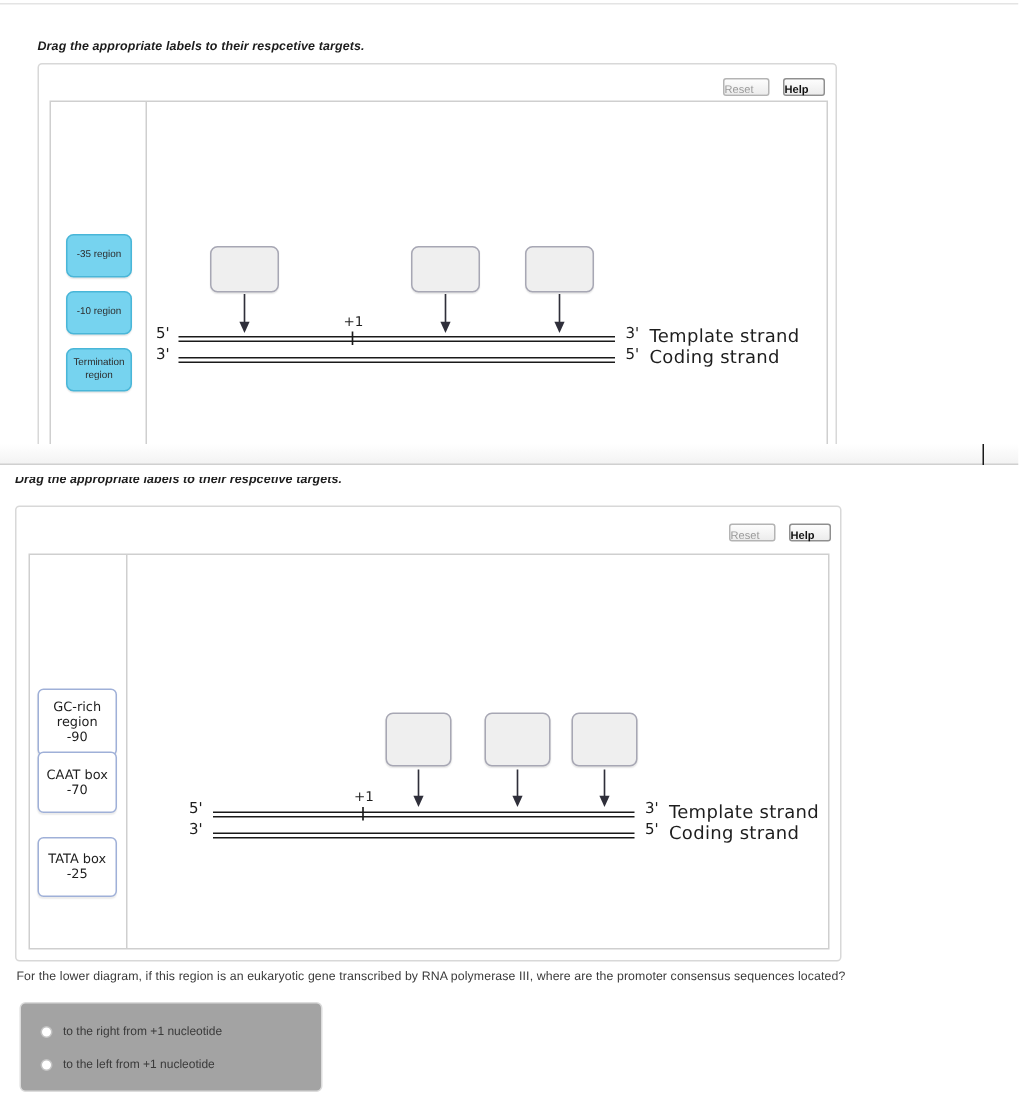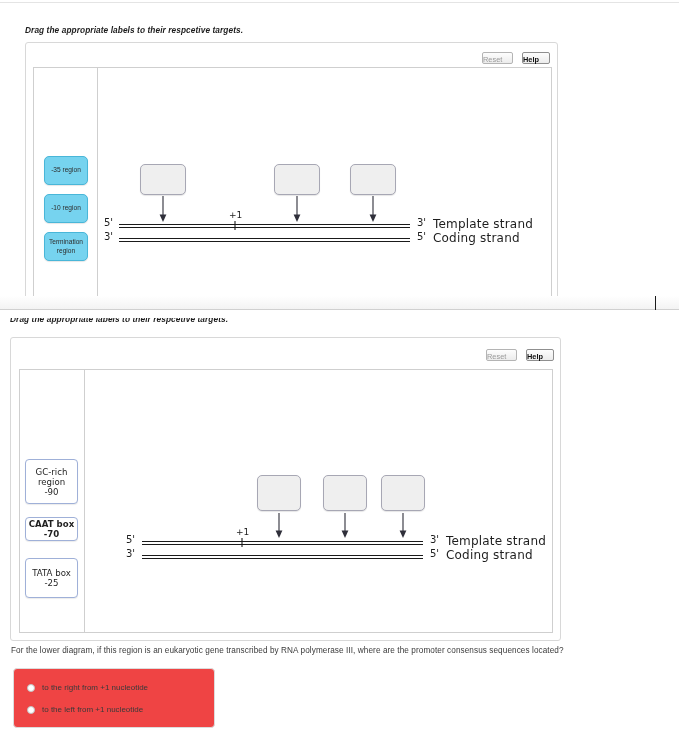--- a/index.html
+++ b/index.html
@@ -78,21 +78,21 @@
   .strandwrap{position:absolute;}
   .hw{
     font-family:"DejaVu Sans", sans-serif;
     color:#1e1e1e;white-space:nowrap;position:absolute;
   }
   .lbl5{font-size:10px;}
   .strandtext{font-size:12px;letter-spacing:.2px;}
 
   
   .qbox{
-    position:absolute;border:1px solid #dcdcdc;border-radius:4px;background:#ef4444;
+    position:absolute;border:1px solid #dcdcdc;border-radius:4px;background:#a3a3a3;
   }
   .radio-row{position:absolute;display:flex;align-items:center;}
   .radio{
     width:8px;height:8px;border:1px solid #c2c2c2;border-radius:50%;
     background:#fff;box-sizing:border-box;flex:0 0 auto;
   }
   .radio-label{font-size:8px;color:#3a3a3a;margin-left:7px;white-space:nowrap;}
 
   
   .hairline{position:absolute;background:#e4e4e4;}
@@ -189,21 +189,21 @@
 
     <div class="panel-inner" style="left:8px;top:31px;width:532px;height:262px;">
 
       <div class="bank-divider" style="left:64px;top:0;height:262px;"></div>
 
       <div class="chip2" style="left:5px;top:89px;width:53px;height:45px;">
         <span class="l1">GC-rich</span>
         <span class="l2">region</span>
         <span class="l3">-90</span>
       </div>
-      <div class="chip2" style="left:5px;top:147px;width:53px;height:24px;font-weight:bold;">
+      <div class="chip2" style="left:5px;top:131px;width:53px;height:41px;">
         <span class="l1">CAAT box</span>
         <span class="l2">-70</span>
       </div>
       <div class="chip2" style="left:5px;top:188px;width:53px;height:40px;">
         <span class="l1">TATA box</span>
         <span class="l2">-25</span>
       </div>
 
       <div class="target" style="left:237px;top:105px;width:44px;height:36px;"></div>
       <div class="target" style="left:303px;top:105px;width:44px;height:36px;"></div>

